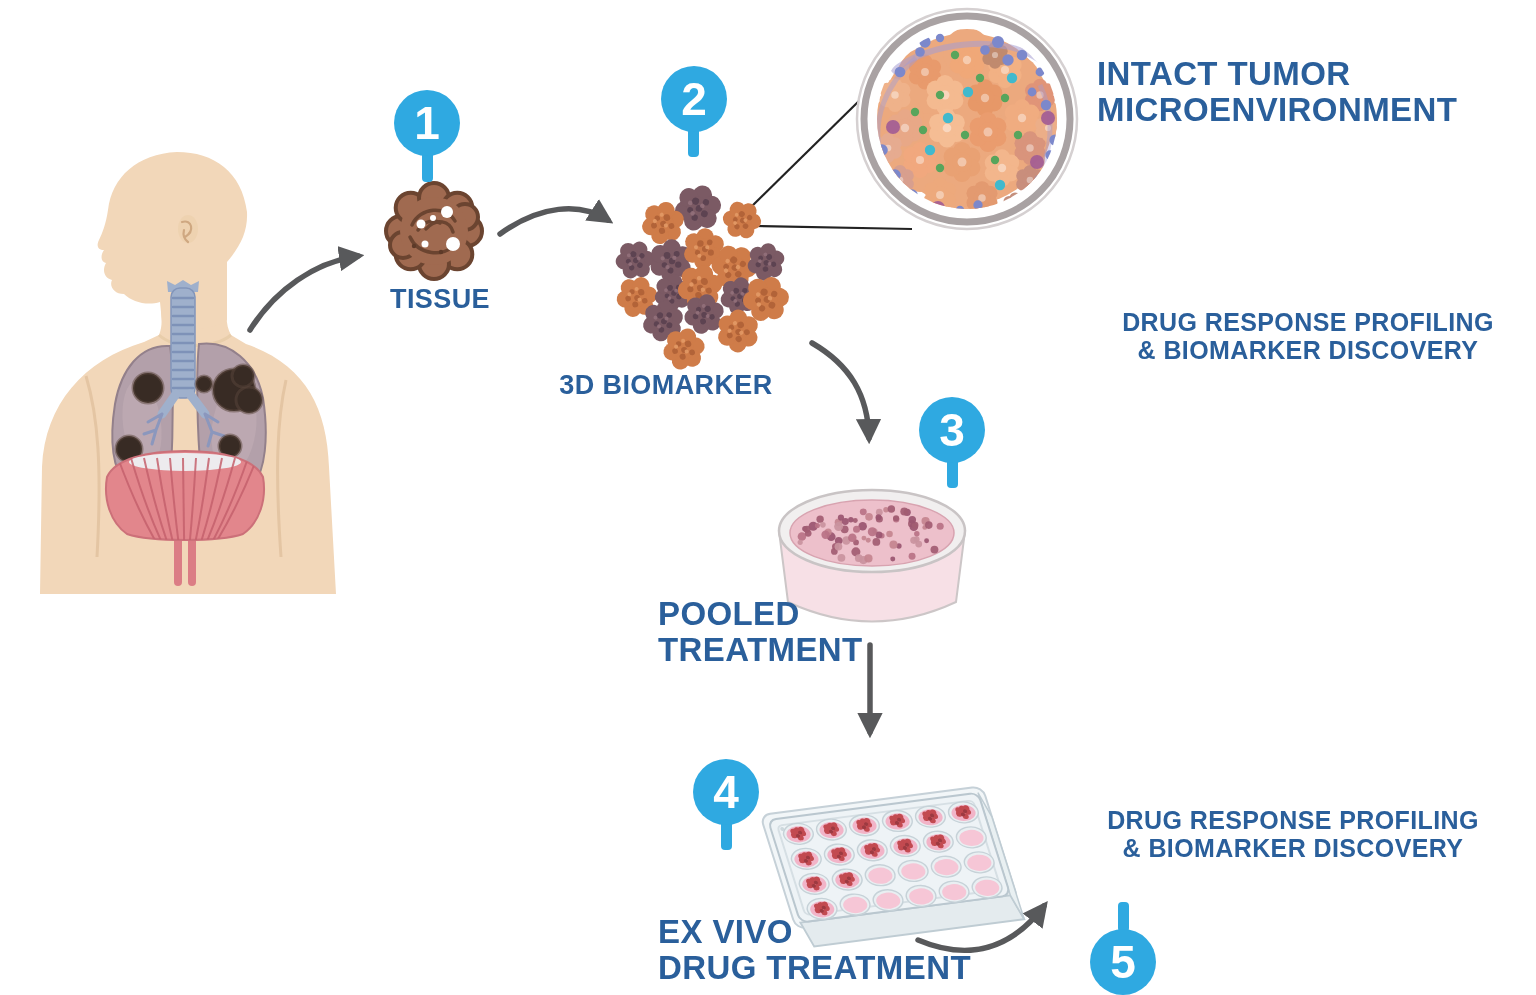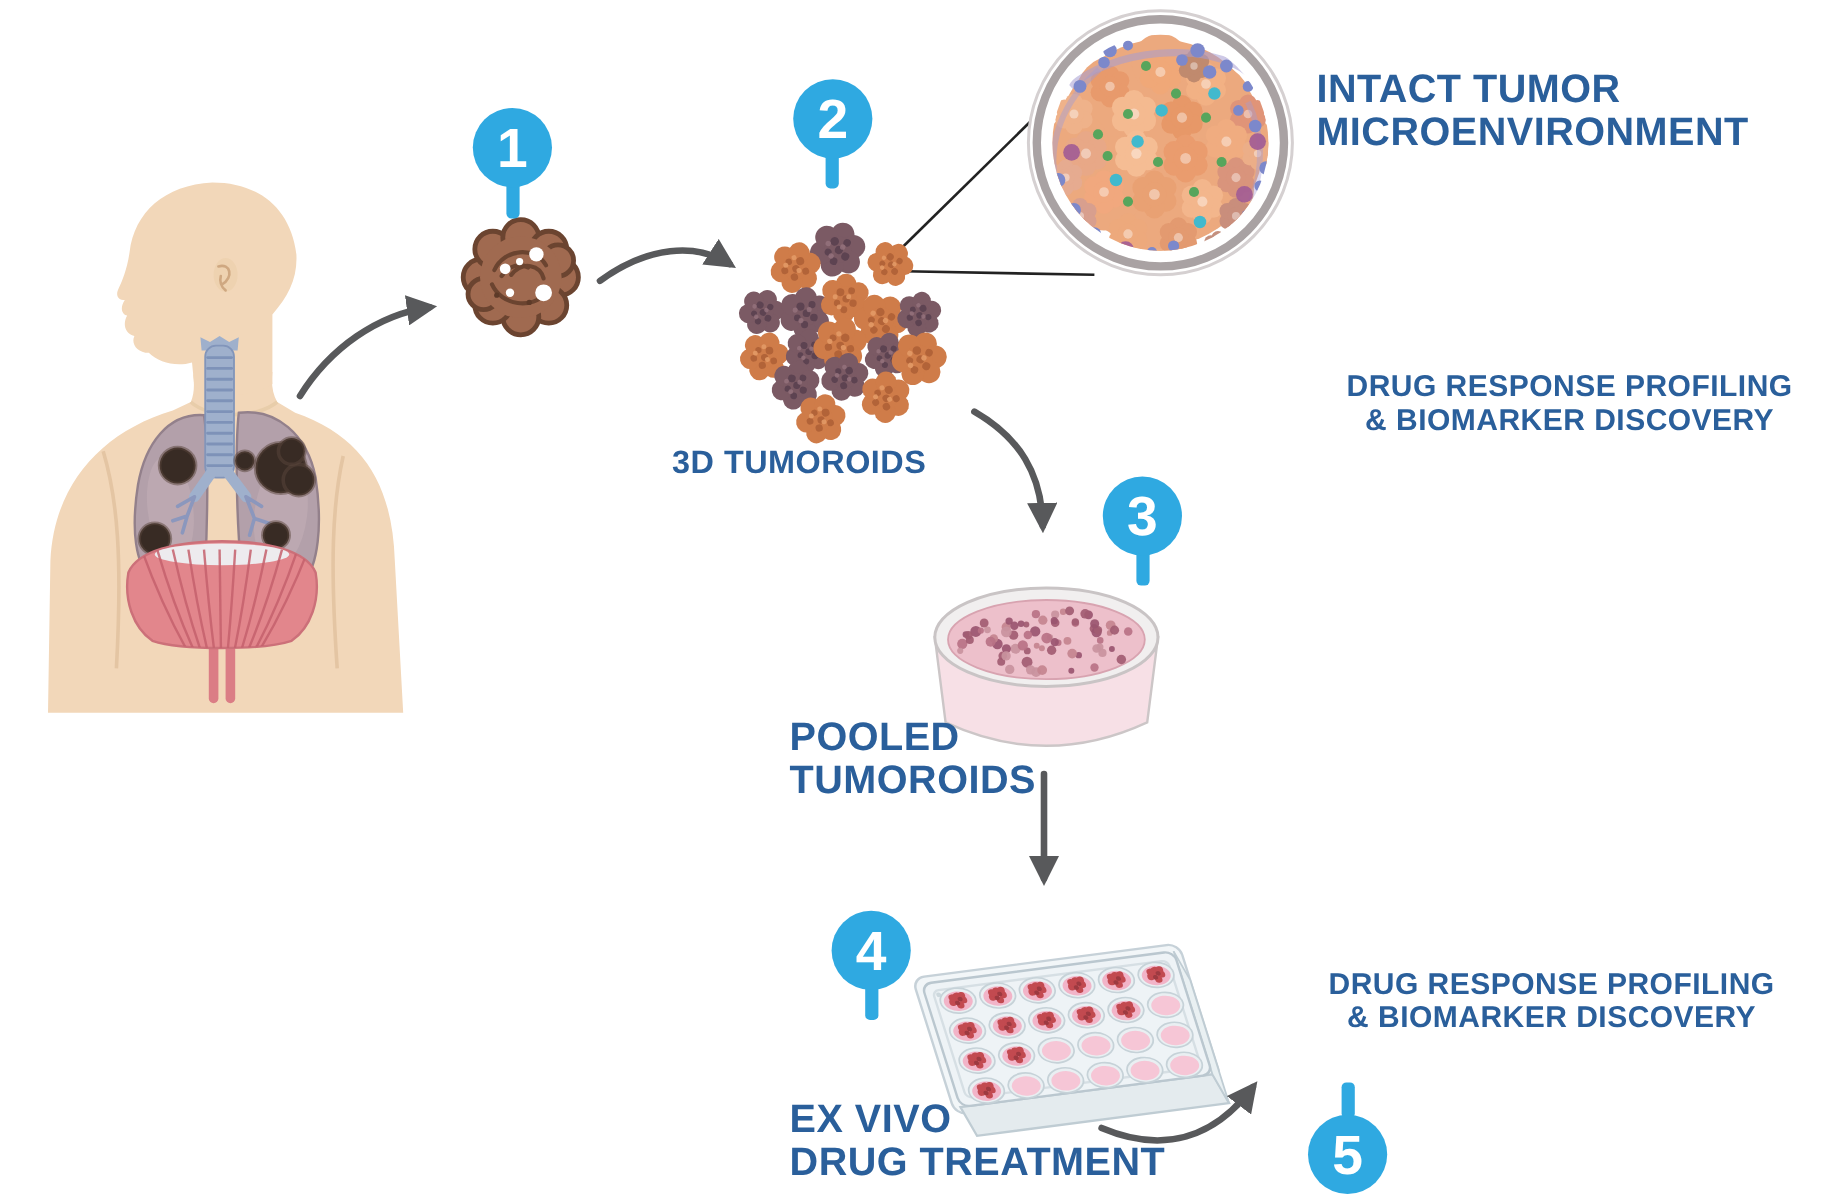--- a/index.html
+++ b/index.html
@@ -589,39 +589,40 @@
 <div class="badge" style="left:693px;top:759px">
       <span>4</span>
     </div>
 
 <div class="stem" style="left:1118px;top:902px;height:30px"></div>
 <div class="badge" style="left:1090px;top:929px">
       <span>5</span>
     </div>
 
 <div class="lbl center" style="left:320px;top:285px;width:240px;font-size:27px">
+  <div>TISSUE</div>
 </div>
 
 <div class="lbl center" style="left:546px;top:371px;width:240px;font-size:27px">
-  <div>3D TUMOROIDS</div>
+  <div>3D BIOMARKER</div>
 </div>
 
 <div class="lbl" style="left:1097px;top:56px">
   <div>INTACT TUMOR</div>
   <div>MICROENVIRONMENT</div>
 </div>
 
 <div class="lbl center big" style="left:1080px;top:309px;width:456px">
   <div>DRUG RESPONSE PROFILING</div>
   <div>&amp; BIOMARKER DISCOVERY</div>
 </div>
 
 <div class="lbl" style="left:658px;top:596px">
   <div>POOLED</div>
-  <div>TUMOROIDS</div>
+  <div>TREATMENT</div>
 </div>
 
 <div class="lbl" style="left:658px;top:914px">
   <div class="italic">EX VIVO</div>
   <div>DRUG TREATMENT</div>
 </div>
 
 <div class="lbl center big" style="left:1058px;top:807px;width:470px">
   <div>DRUG RESPONSE PROFILING</div>
   <div>&amp; BIOMARKER DISCOVERY</div>

